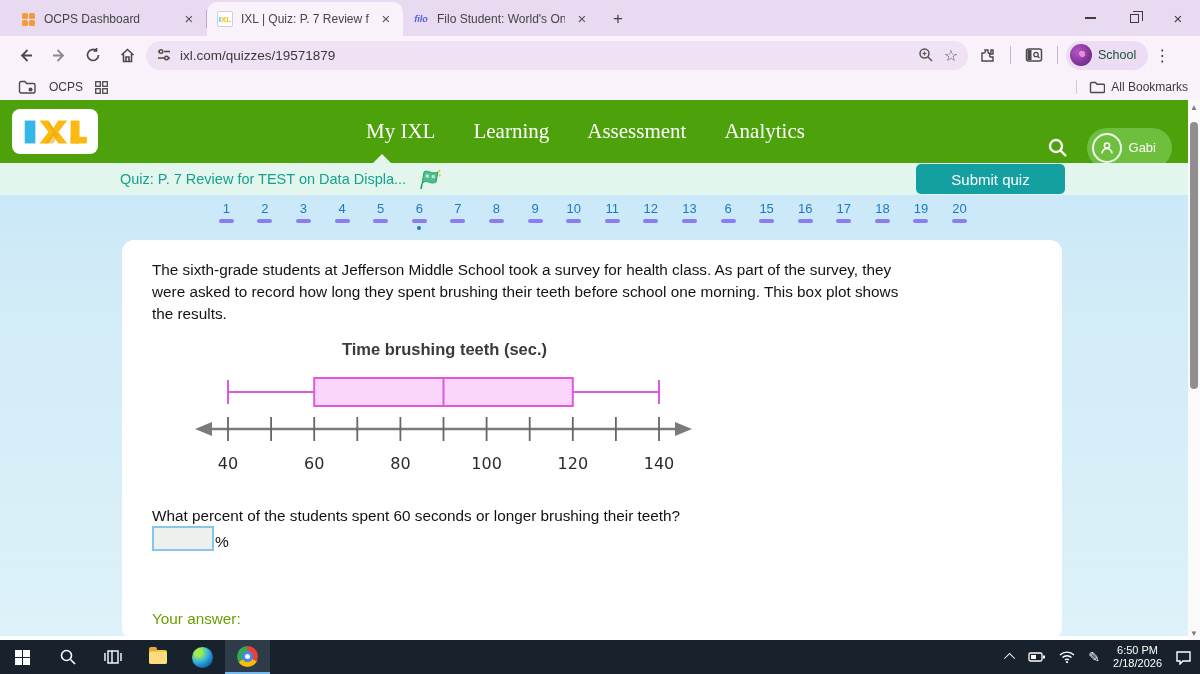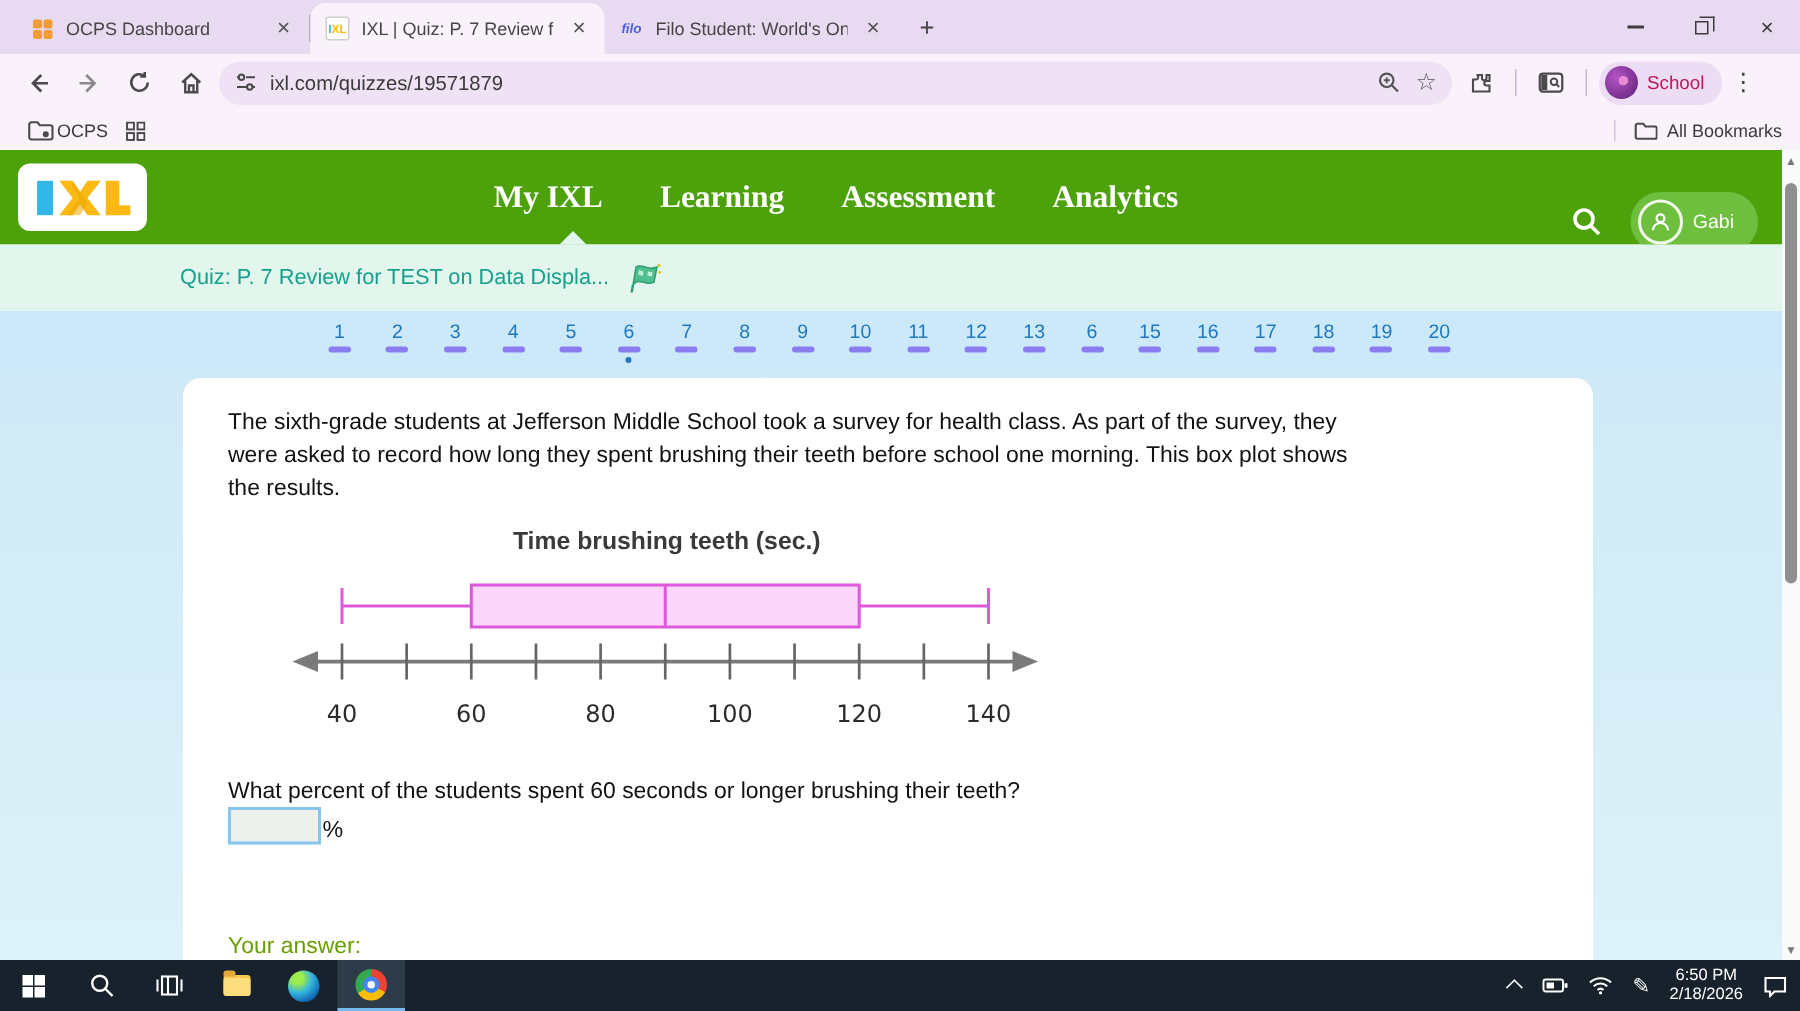--- a/index.html
+++ b/index.html
@@ -31,41 +31,41 @@
   .toolbar { height:38px; background:#f9f2fb; display:flex; align-items:center; padding:0 10px; gap:4px; }
   .tool-btn { width:30px; height:30px; border-radius:50%; display:flex; align-items:center; justify-content:center; flex:none; cursor:pointer; }
   .tool-btn svg { display:block; }
   .addr-bar { flex:1; max-width:822px; height:29px; background:#eee2f4; border-radius:15px; display:flex; align-items:center; padding:0 10px; gap:8px; }
   .addr-url { flex:1; font-size:13.5px; color:#3a3a3a; }
   .addr-right { display:flex; gap:10px; align-items:center; }
   .star-glyph { font-size:16px; color:#555; }
   .profile-chip { display:flex; align-items:center; gap:6px; background:#ecddf4; border-radius:15px; height:29px; padding:0 12px 0 4px; cursor:pointer; }
   .profile-avatar { width:22px; height:22px; border-radius:50%; background:radial-gradient(circle at 35% 35%, #b455c8, #5d1f73); position:relative; }
   .profile-avatar::after { content:""; position:absolute; inset:5px; border-radius:50%; background:radial-gradient(circle at 60% 40%, #e98ad2 0 30%, transparent 32%); }
-  .profile-label { font-size:12.5px; color:#be185d; }
+  .profile-label { font-size:12.5px; color:#14532d; }
   .menu-dots { font-size:16px; color:#444; width:20px; text-align:center; cursor:pointer; }
   .v-divider { width:1px; height:18px; background:#c7b8d2; margin:0 4px; }
 
   .bookmarks-bar { height:26px; background:#f9f2fb; display:flex; align-items:center; padding:0 12px; font-size:12px; color:#3b3b3b; }
-  .bm-item { display:flex; align-items:center; gap:2px; cursor:pointer; padding:2px 6px; border-radius:6px; }
+  .bm-item { display:flex; align-items:center; gap:13px; cursor:pointer; padding:2px 6px; border-radius:6px; }
   .all-bookmarks { margin-left:auto; display:flex; align-items:center; gap:6px; cursor:pointer; border-left:1px solid #d4c5de; padding-left:12px; }
 
   
   .viewport { position:relative; height:540px; }
 
   .ixl-header { height:63px; background:#4da10b; position:relative; }
   .ixl-logo-box { position:absolute; left:12px; top:9px; width:86px; height:45px; background:#fff; border-radius:8px; display:flex; align-items:center; justify-content:center; cursor:pointer; }
-  .ixl-nav { position:absolute; left:329px; top:0; height:63px; display:flex; align-items:center; gap:38px;font-weight:bold; }
+  .ixl-nav { position:absolute; left:366px; top:0; height:63px; display:flex; align-items:center; gap:38px; }
   .ixl-nav-item { color:#fff; font-family:"Liberation Serif",serif; font-size:21px; cursor:pointer; }
   .ixl-header-right { position:absolute; right:28px; top:16px; height:63px; display:flex; align-items:center; gap:18px; }
   .gabi-pill { display:flex; align-items:center; gap:7px; background:#6fbf3f; border-radius:20px; height:40px; padding:0 16px 0 5px; cursor:pointer; }
   .gabi-avatar { width:30px; height:30px; border-radius:50%; border:2px solid rgba(255,255,255,.9); display:flex; align-items:center; justify-content:center; }
   .gabi-name { color:#fff; font-size:13px; }
 
-  .quiz-bar { height:44px; background:#e2f6ed; display:flex; align-items:center; padding-left:120px; position:relative; }
+  .quiz-bar { height:32px; background:#e2f6ed; display:flex; align-items:center; padding-left:120px; position:relative;justify-content:space-between; }
   .nav-notch { position:absolute; top:-9px; left:373px; width:0; height:0; border-left:9px solid transparent; border-right:9px solid transparent; border-bottom:9px solid #e2f6ed; }
   .quiz-title { color:#17a08d; font-size:14.5px; }
   .quiz-flag { margin-left:12px; flex:none; }
   .quiz-msg { margin-left:10px; color:#555; font-size:13.5px; }
   .submit-btn { margin-left:auto; margin-right:135px; background:#14a0a0; color:#fff; border:none; border-radius:5px;
                 font-size:15px; font-family:"Liberation Sans",sans-serif; width:149px; height:30px; cursor:pointer; }
 
   .qnums { height:41px; background:#cbe9f8; display:flex; padding-left:207px; }
   .qnum { width:38.6px; display:flex; flex-direction:column; align-items:center; padding-top:6px; cursor:pointer; }
   .qn { font-size:13px; color:#1f78c1; }
@@ -271,20 +271,21 @@
 
   <div class="quiz-bar">
     <div class="nav-notch"></div>
     <span class="quiz-title">Quiz: P. 7 Review for TEST on Data Displa...</span>
     <svg class="quiz-flag" width="24" height="22" viewBox="0 0 24 22">
       <path d="M4 16 L6 4 C10 1 13 7 20 4 L18 14 C13 17 10 12 6 14 Z" fill="#4fbf8f" stroke="#2e9e6e" stroke-width="1"></path>
       <path d="M8 6 l3 1 -0.5 3 -3 -1 Z M14 7 l3 0.5 -0.5 3 -3 -0.8 Z" fill="#bfeed8"></path>
       <path d="M4 16 L3 21" stroke="#2e9e6e" stroke-width="1.6"></path>
       <path d="M21 2 l0.9 1.8 M22.5 7 l-1.4 1" stroke="#f2c200" stroke-width="1.6"></path>
     </svg>
+    <button class="submit-btn">Submit quiz</button>
   </div>
 
   <div class="qnums">
       <div class="qnum">
         <span class="qn">1</span>
         <span class="qdash"></span>
       </div>
       <div class="qnum">
         <span class="qn">2</span>
         <span class="qdash"></span>

